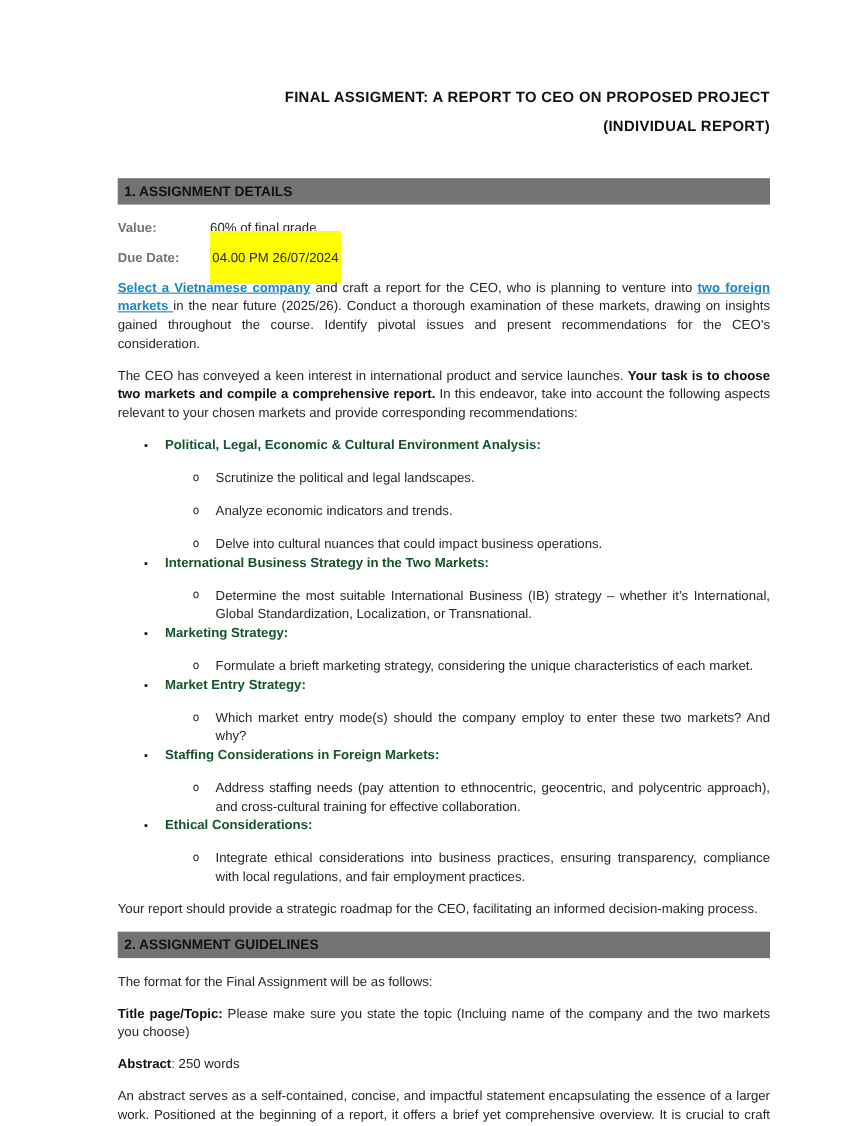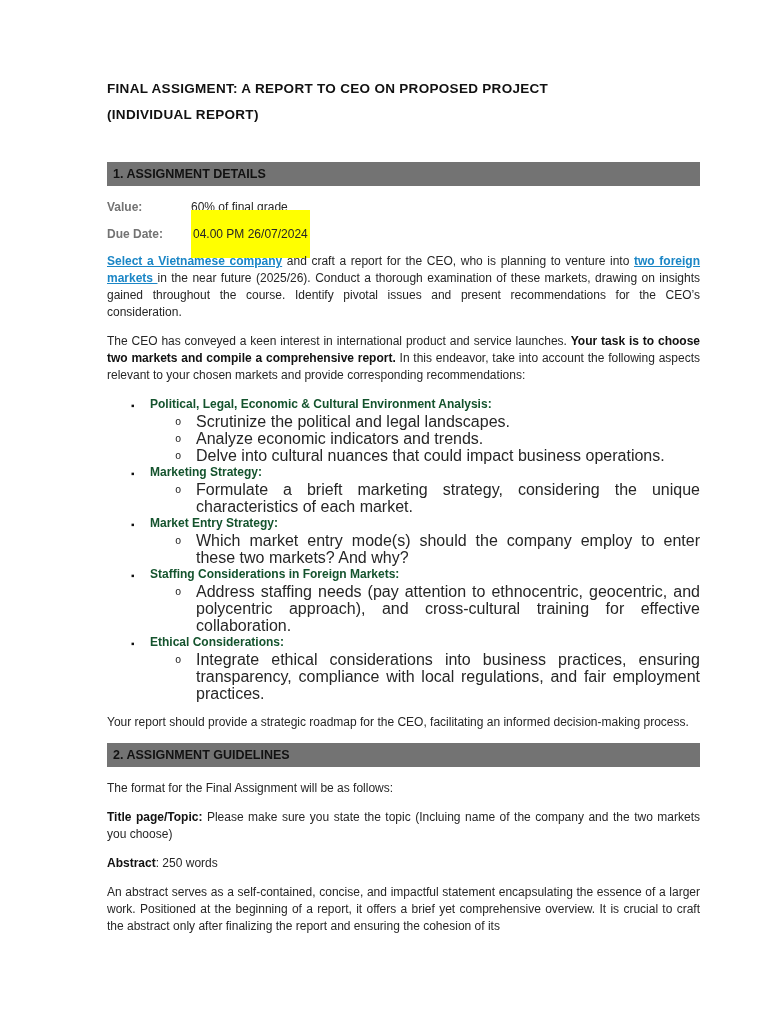--- a/index.html
+++ b/index.html
@@ -9,21 +9,21 @@
     font-family: "Liberation Sans", sans-serif;
     color: #262626;
     overflow: hidden;
   }
   .page {
     width: 768px; height: 1024px;
     background: #ffffff;
     padding: 76px 68px 30px 107px;
   }
   .doc-title {
-    text-align: left;
+    text-align: right;
     font-size: 13.5px;
     font-weight: 700;
     line-height: 26px;
     letter-spacing: 0.3px;
     color: #111111;
     margin-bottom: 34px;
   }
   .section-bar {
     background: #737373;
     color: #111111;
@@ -61,23 +61,24 @@
     position: absolute;
     left: 24px; top: 1px;
     font-size: 10px;
     color: #111111;
   }
   .bullet-label { font-weight: 700; color: #14532d; }
   .sub-list { list-style: none; }
   .sub-item {
     position: relative;
     padding-left: 46px;
-    font-size: 16px;
+    font-size: 12px;
     line-height: 17px;
     text-align: justify;
+    margin-top: 13px;
   }
   .sub-item::before {
     content: "o";
     position: absolute;
     left: 25px; top: 0;
     font-family: "DejaVu Sans Mono", monospace;
     font-size: 10.5px;
     color: #262626;
   }
 </style>
@@ -109,20 +110,26 @@
 
     <li class="bullet-item">
       <span class="bullet-label">Political, Legal, Economic &amp; Cultural Environment Analysis:</span>
       <ul class="sub-list">
         <li class="sub-item">Scrutinize the political and legal landscapes.</li>
         <li class="sub-item">Analyze economic indicators and trends.</li>
         <li class="sub-item">Delve into cultural nuances that could impact business operations.</li>
       </ul>
     </li>
 
+    <li class="bullet-item">
+      <span class="bullet-label">International Business Strategy in the Two Markets:</span>
+      <ul class="sub-list">
+        <li class="sub-item">Determine the most suitable International Business (IB) strategy – whether it’s International, Global Standardization, Localization, or Transnational.</li>
+      </ul>
+    </li>
 
     <li class="bullet-item">
       <span class="bullet-label">Marketing Strategy:</span>
       <ul class="sub-list">
         <li class="sub-item">Formulate a brieft marketing strategy, considering the unique characteristics of each market.</li>
       </ul>
     </li>
 
     <li class="bullet-item">
       <span class="bullet-label">Market Entry Strategy:</span>

